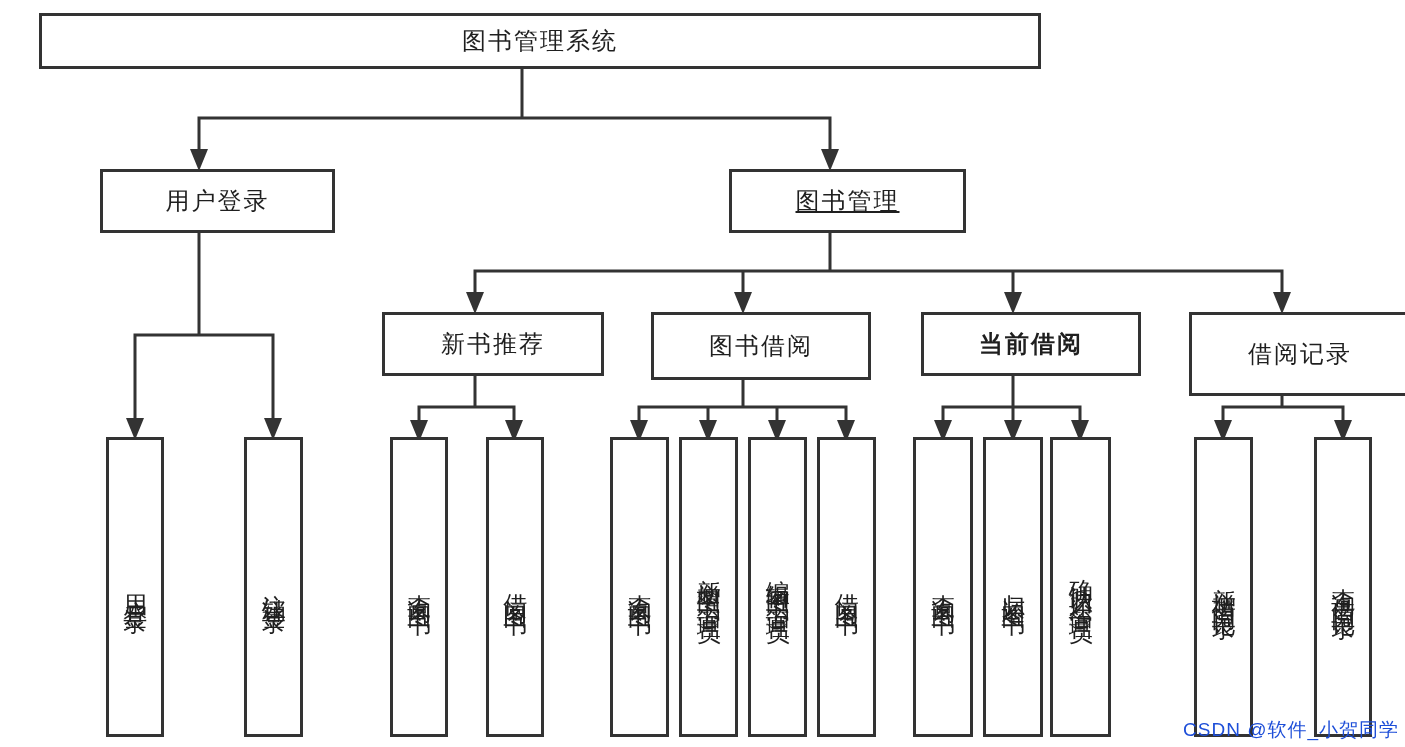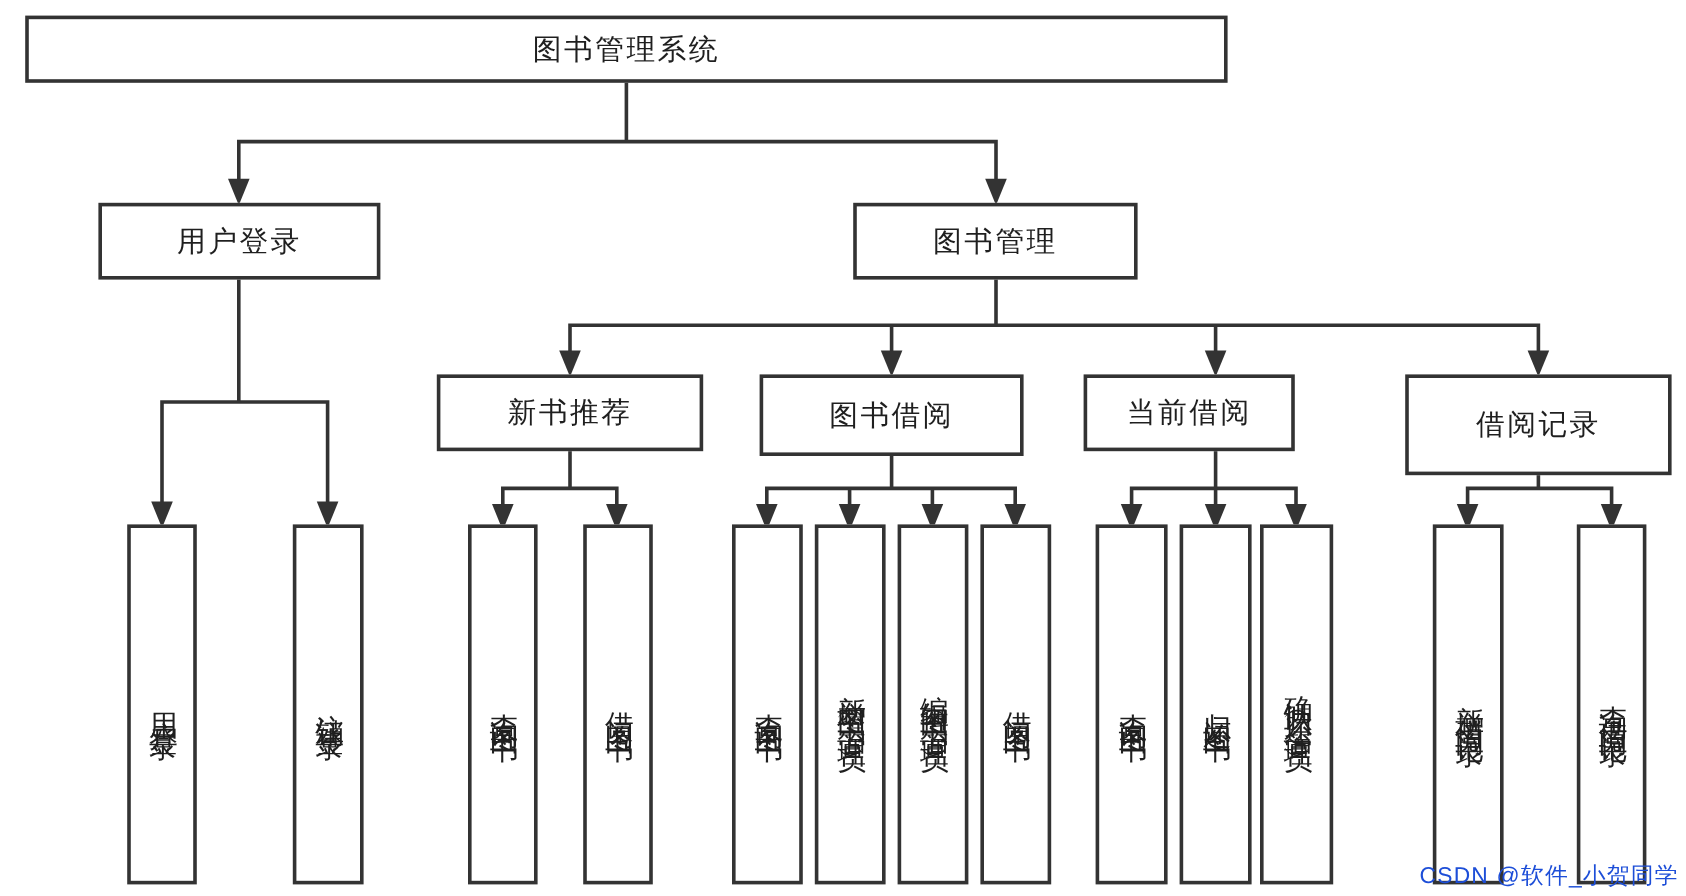--- a/index.html
+++ b/index.html
@@ -6,21 +6,21 @@
   html,body{margin:0;padding:0;background:#fff;}
   #canvas{
     position:relative;width:1405px;height:747px;background:#ffffff;
     font-family:"Liberation Sans","DejaVu Sans",sans-serif;overflow:hidden;
   }
   .connectors{position:absolute;left:0;top:0;}
   .box{
     position:absolute;box-sizing:border-box;border:3px solid #333333;background:#ffffff;
     display:flex;align-items:center;justify-content:center;color:#1f1f1f;
   }
-  .hbox{font-size:24px;letter-spacing:2px;}
+  .hbox{font-size:24px;letter-spacing:2px;margin-left:18px;}
   .vbox{
     writing-mode:vertical-rl;text-orientation:mixed;
     font-size:24px;letter-spacing:6px;line-height:1.1;
   }
   .watermark{
     position:absolute;right:6px;bottom:4px;font-size:19px;color:#1d4ed8;
     letter-spacing:1px;white-space:nowrap;
   }
 </style>
 </head>
@@ -68,25 +68,25 @@
       <polygon points="1004,420 1022,420 1013,442"></polygon>
       <polygon points="1071,420 1089,420 1080,442"></polygon>
       <polygon points="1214,420 1232,420 1223,442"></polygon>
       <polygon points="1334,420 1352,420 1343,442"></polygon>
     </g>
   </svg>
 
   <div class="box hbox" style="left:21px;top:13px;width:1002px;height:56px;">图书管理系统</div>
 
   <div class="box hbox" style="left:82px;top:169px;width:235px;height:64px;">用户登录</div>
-  <div class="box hbox" style="left:711px;top:169px;width:237px;height:64px;">图书管理</div>
+  <div class="box hbox" style="left:711px;top:169px;width:237px;height:64px;text-decoration:underline;">图书管理</div>
 
   <div class="box hbox" style="left:364px;top:312px;width:222px;height:64px;">新书推荐</div>
   <div class="box hbox" style="left:633px;top:312px;width:220px;height:68px;">图书借阅</div>
-  <div class="box hbox" style="left:903px;top:312px;width:176px;height:64px;">当前借阅</div>
+  <div class="box hbox" style="left:903px;top:312px;width:220px;height:64px;font-weight:bold;">当前借阅</div>
   <div class="box hbox" style="left:1171px;top:312px;width:222px;height:84px;">借阅记录</div>
 
   <div class="box vbox" style="left:106px;top:437px;width:58px;height:300px;">用户登录</div>
   <div class="box vbox" style="left:244px;top:437px;width:59px;height:300px;">注销登录</div>
 
   <div class="box vbox" style="left:390px;top:437px;width:58px;height:300px;">查询图书</div>
   <div class="box vbox" style="left:486px;top:437px;width:58px;height:300px;">借阅图书</div>
 
   <div class="box vbox" style="left:610px;top:437px;width:59px;height:300px;">查询图书</div>
   <div class="box vbox" style="left:679px;top:437px;width:59px;height:300px;">新增图书（管理员）</div>

